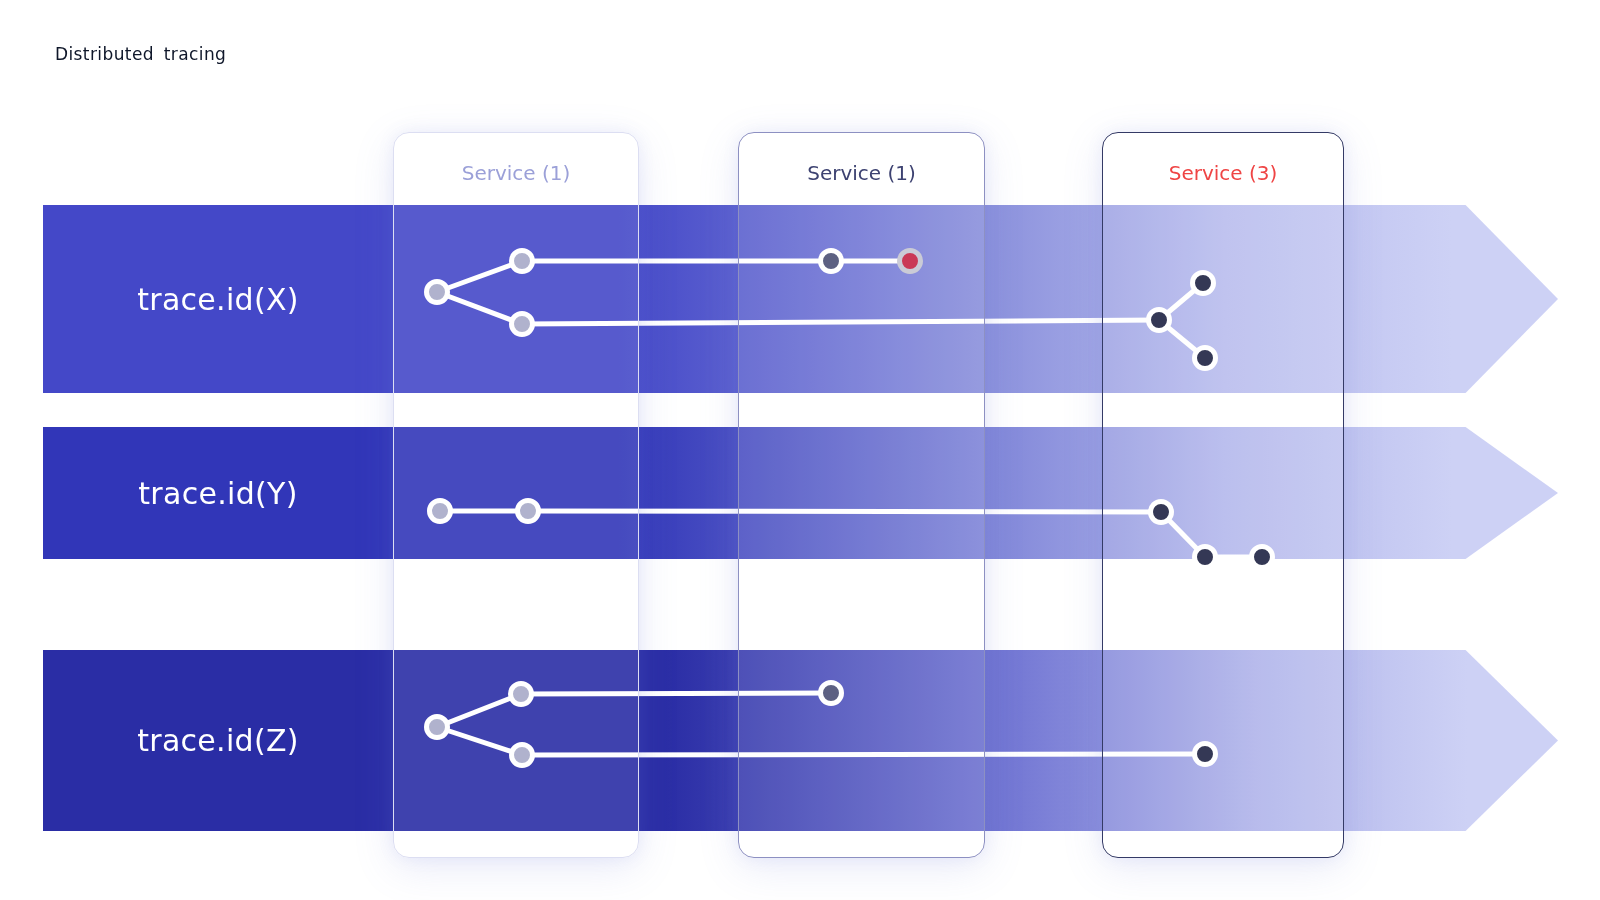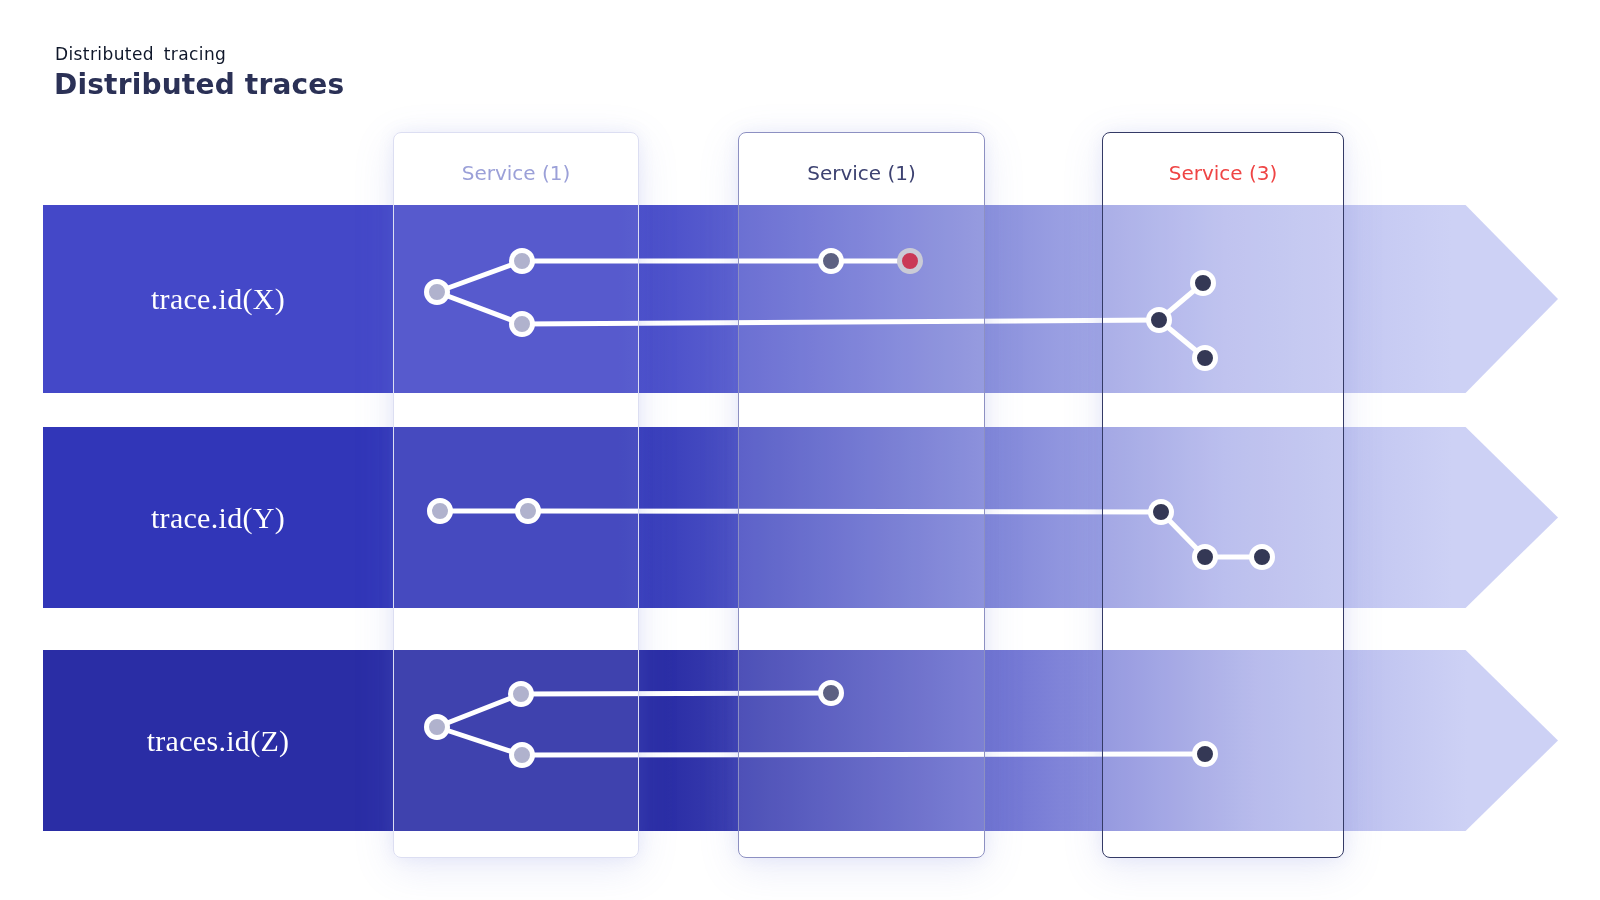--- a/index.html
+++ b/index.html
@@ -45,27 +45,26 @@
     align-items: center;
   }
   .band-label {
     position: absolute;
     left: 0;
     width: 350px;
     text-align: center;
     color: #ffffff;
     font-size: 30px;
     letter-spacing: 0.3px;
-    font-family: Liberation Serif, serif;
   }
   .column {
     position: absolute;
     top: 132px;
     height: 724px;
-    border-radius: 8px;
+    border-radius: 16px;
     background: rgba(255,255,255,0.10);
     box-shadow: 0 10px 40px rgba(120,130,220,0.16), 0 0 16px rgba(120,130,220,0.10);
     border: 1.5px solid;
   }
   .column-label {
     position: absolute;
     top: 28px;
     left: 0;
     right: 0;
     text-align: center;
@@ -78,31 +77,30 @@
     top: 0;
   }
 </style>
 </head>
 <body>
 
 <div id="stage">
 
   <div class="eyebrow" style="color: #0f172a;">Distributed tracing</div>
 
-  <div class="title" style="color: rgb(43, 49, 86);">Distributed traces</div>
 
   <div id="bands">
       <div class="band" style="top: 205px; height: 188px; background: linear-gradient(90deg, rgb(68, 72, 200) 0%, rgb(68, 72, 200) 38%, rgb(138, 144, 220) 62%, rgb(185, 189, 238) 78%, rgb(205, 209, 245) 93%);">
         <div class="band-label" style="color: rgb(255, 255, 255);">trace.id(X)</div>
       </div>
-      <div class="band" style="top: 427px; height: 181px; background: linear-gradient(90deg, rgb(49, 54, 184) 0%, rgb(49, 54, 184) 38%, rgb(127, 133, 216) 62%, rgb(180, 184, 236) 78%, rgb(205, 209, 245) 93%);">
+      <div class="band" style="top: 427px; height: 132px; background: linear-gradient(90deg, rgb(49, 54, 184) 0%, rgb(49, 54, 184) 38%, rgb(127, 133, 216) 62%, rgb(180, 184, 236) 78%, rgb(205, 209, 245) 93%);">
         <div class="band-label" style="color: rgb(255, 255, 255);">trace.id(Y)</div>
       </div>
       <div class="band" style="top: 650px; height: 181px; background: linear-gradient(90deg, rgb(42, 45, 165) 0%, rgb(42, 45, 165) 41%, rgb(116, 120, 212) 64%, rgb(176, 180, 234) 80%, rgb(205, 209, 245) 94%);">
-        <div class="band-label" style="color: rgb(255, 255, 255);">traces.id(Z)</div>
+        <div class="band-label" style="color: rgb(255, 255, 255);">trace.id(Z)</div>
       </div>
     </div>
 
   <svg id="traces-svg" width="1600" height="900" viewBox="0 0 1600 900">
       <g>
         <line x1="437" y1="292" x2="522" y2="261" stroke="#ffffff" stroke-width="5" stroke-linecap="round"></line>
         <line x1="437" y1="292" x2="522" y2="324" stroke="#ffffff" stroke-width="5" stroke-linecap="round"></line>
         <line x1="522" y1="261" x2="831" y2="261" stroke="#ffffff" stroke-width="5" stroke-linecap="round"></line>
         <line x1="831" y1="261" x2="910" y2="261" stroke="#ffffff" stroke-width="5" stroke-linecap="round"></line>
         <line x1="522" y1="324" x2="1159" y2="320" stroke="#ffffff" stroke-width="5" stroke-linecap="round"></line>

